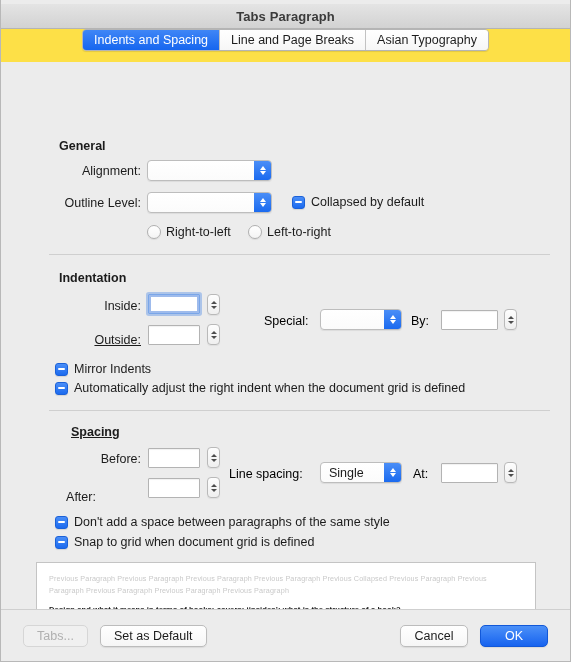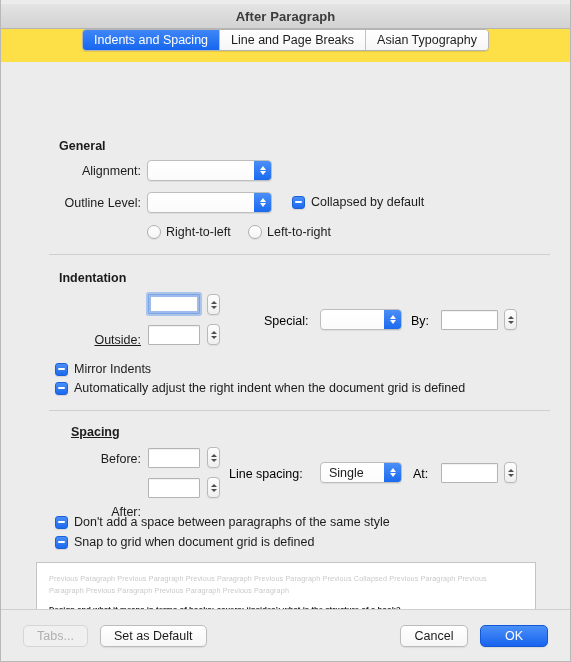--- a/index.html
+++ b/index.html
@@ -295,21 +295,21 @@
   .spacer { flex: 1; }
 </style>
 </head>
 <body>
 
 <div class="behind-strip"></div>
 
 <div class="window">
 
   <div class="titlebar">
-    <div class="titlebar-title">After Paragraph</div>
+    <div class="titlebar-title">Tabs Paragraph</div>
   </div>
 
   <div class="tabbar-zone">
     <div class="tabs">
       <div class="tab active">Indents and Spacing</div>
       <div class="tab">Line and Page Breaks</div>
       <div class="tab">Asian Typography</div>
     </div>
   </div>
 
@@ -348,20 +348,21 @@
     </div>
     <div class="radio-wrap" style="position:absolute;left:247px;top:163px;">
       <div class="radio"></div>
       <div class="radio-label">Left-to-right</div>
     </div>
 
     <div class="divider" style="position:absolute;left:35px;top:192px;width:501px;"></div>
 
     <div class="section-title" style="position:absolute;left:40px;top:209px;">Indentation</div>
 
+    <div class="lbl" style="position:absolute;left:20px;top:237px;width:120px;">Inside:</div>
     <input class="tfield focused" style="position: absolute; left: 147px; top: 232px; width: 52px;" value="">
     <div class="stepper" style="position:absolute;left:206px;top:232px;">
       <div class="st-up"></div>
         <div class="st-dn"></div>
     </div>
 
     <div class="lbl" style="position:absolute;left:20px;top:271px;width:120px;text-decoration:underline;">Outside:</div>
     <input class="tfield" style="position: absolute; left: 147px; top: 263px; width: 52px;" value="">
     <div class="stepper" style="position:absolute;left:206px;top:262px;">
       <div class="st-up"></div>
@@ -402,21 +403,21 @@
 
     <div class="section-title" style="position:absolute;left:52px;top:363px;text-decoration:underline;">Spacing</div>
 
     <div class="lbl" style="position:absolute;left:20px;top:390px;width:120px;">Before:</div>
     <input class="tfield" style="position: absolute; left: 147px; top: 386px; width: 52px;" value="">
     <div class="stepper" style="position:absolute;left:206px;top:385px;">
       <div class="st-up"></div>
         <div class="st-dn"></div>
     </div>
 
-    <div class="lbl" style="position:absolute;left:20px;top:443px;width:120px;">After:</div>
+    <div class="lbl" style="position:absolute;left:20px;top:428px;width:120px;text-align:center;">After:</div>
     <input class="tfield" style="position: absolute; left: 147px; top: 416px; width: 52px;" value="">
     <div class="stepper" style="position:absolute;left:206px;top:415px;">
       <div class="st-up"></div>
         <div class="st-dn"></div>
     </div>
 
     <div class="lbl-inline" style="position:absolute;left:228px;top:405px;">Line spacing:</div>
     <div class="popup" style="position:absolute;left:319px;top:400px;width:82px;">
       <div class="popup-value">Single</div>
       <div class="popup-arrowbox">

